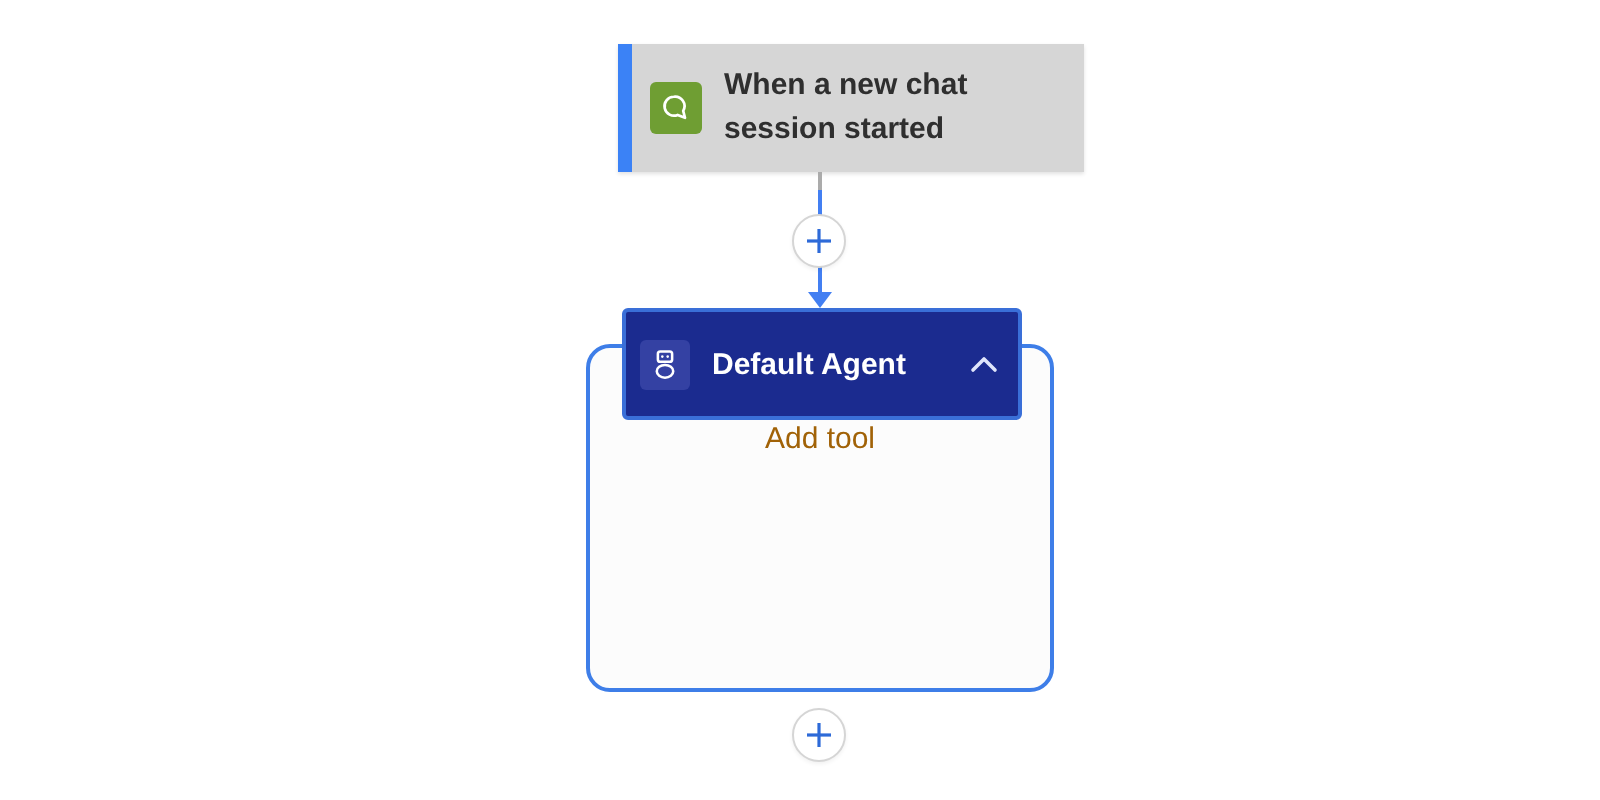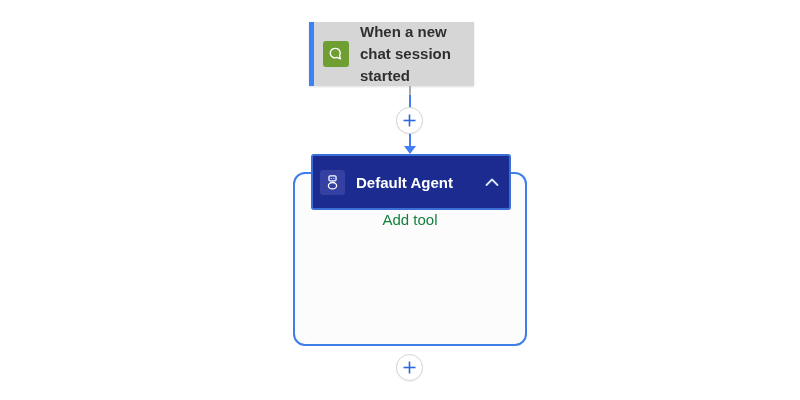--- a/index.html
+++ b/index.html
@@ -3,22 +3,22 @@
 <meta charset="utf-8">
 <style>
   * { margin: 0; padding: 0; box-sizing: border-box; }
   html, body { width: 800px; height: 400px; background: #ffffff; overflow: hidden; }
   body { font-family: "Liberation Sans", sans-serif; position: relative; }
 
   .canvas { position: absolute; inset: 0; background: #ffffff; }
 
   
   .trigger-card {
-    position: absolute; left: 309px; top: 22px; width: 165px; height: 64px;
-    background: #d6d6d6; border-left: 5px solid #3b82f6;
+    position: absolute; left: 309px; top: 22px; width: 233px; height: 64px;
+    background: #d6d6d6; border-left: 7px solid #3b82f6;
     display: flex; align-items: center; gap: 11px; padding-left: 9px;
     box-shadow: 0 1px 2px rgba(0,0,0,0.12);
   }
   .trigger-icon {
     width: 26px; height: 26px; border-radius: 3px; background: #6f9e33;
     display: flex; align-items: center; justify-content: center; flex: 0 0 auto;
   }
   .trigger-label {
     font-size: 15px; font-weight: 700; color: #2f2f2f; line-height: 22px;
     width: 135px;
@@ -57,21 +57,21 @@
   }
   .agent-icon {
     width: 25px; height: 25px; border-radius: 3px; background: #3441a3;
     display: flex; align-items: center; justify-content: center; flex: 0 0 auto;
   }
   .agent-label { font-size: 15px; font-weight: 700; color: #ffffff; flex: 1 1 auto; }
   .chevron { display: flex; align-items: center; flex: 0 0 auto; }
 
   .add-tool-label {
     position: absolute; left: 293px; top: 211px; width: 234px;
-    text-align: center; font-size: 15px; color: #15803d; z-index: 2;
+    text-align: center; font-size: 15px; color: #a16207; z-index: 2;
   }
 </style>
 </head>
 <body>
 
 <div class="canvas">
 
   <div class="trigger-card">
     <span class="trigger-icon">
       <svg width="18" height="18" viewBox="0 0 24 24" fill="none" stroke="#ffffff" stroke-width="1.8" stroke-linejoin="round">

